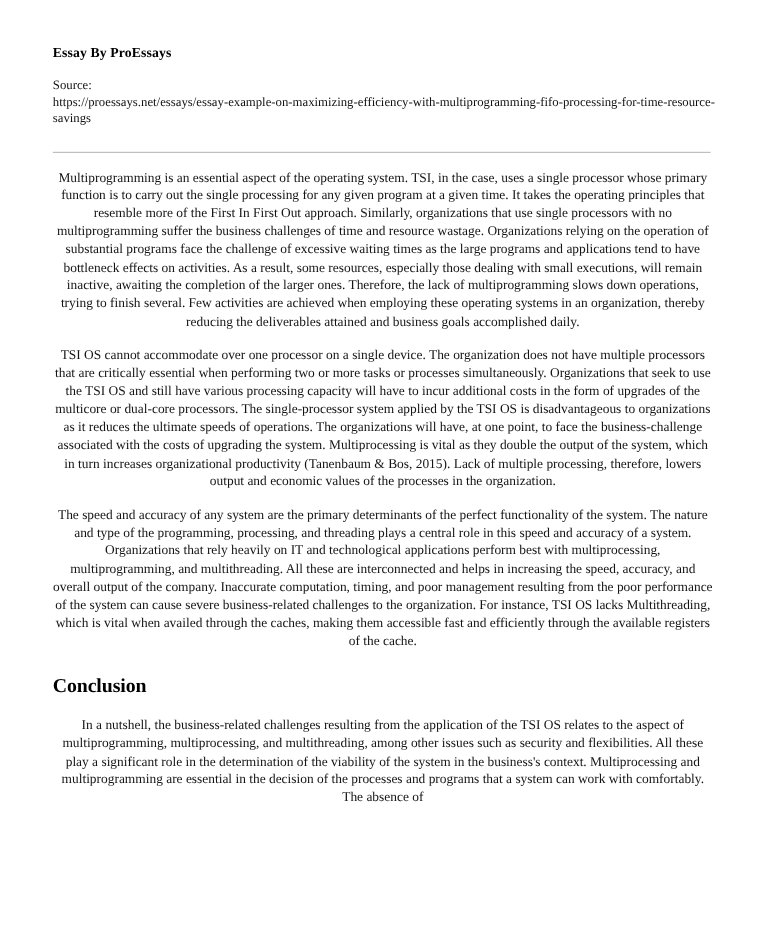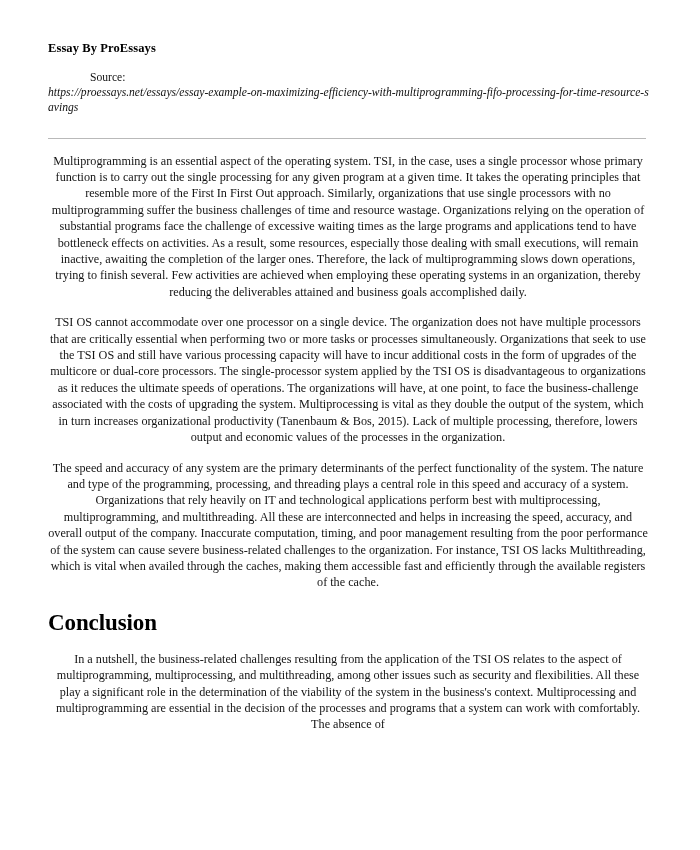--- a/index.html
+++ b/index.html
@@ -34,25 +34,23 @@
   }
   .source-block {
     font-size: 11.6px;
     line-height: 15.2px;
     color: #111111;
     margin: 0 0 22px 0;
     word-break: break-all;
   }
   .source-label {
     display: block;
-    margin-left: 42px;
   }
   .source-url {
     display: block;
-    font-style: italic;
   }
   .divider {
     border: 0;
     border-top: 1px solid #b9b9b9;
     margin: 0 0 14px 0;
     width: 598px;
     height: 0;
   }
   .doc-title {
     font-size: 12.8px;
@@ -64,21 +62,21 @@
   }
   .body-text p {
     font-size: 12.2px;
     line-height: 16.4px;
     margin: 0 0 14px 0;
     color: #141414;
     text-align: center;
     max-width: 600px;
   }
   .section-heading {
-    font-size: 23px;
+    font-size: 18px;
     font-weight: bold;
     line-height: 28px;
     margin: 18px 0 14px 0;
     color: #000000;
     letter-spacing: -0.1px;
   }
 </style>
 </head>
 <body>
 

